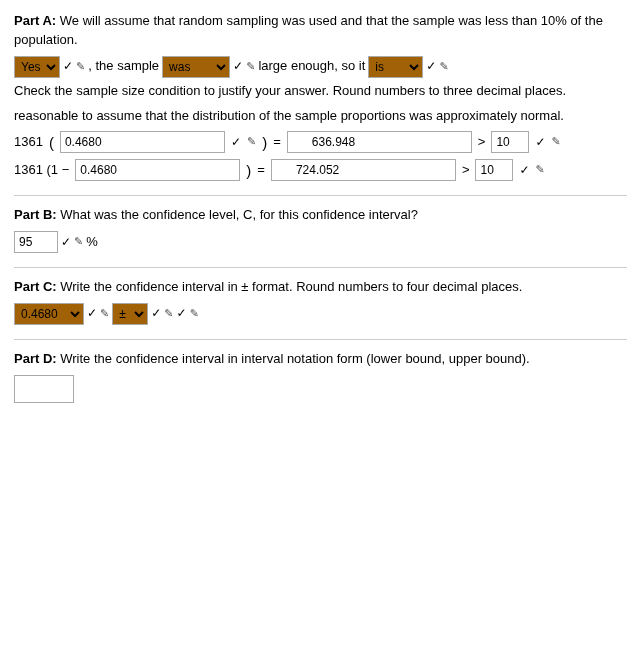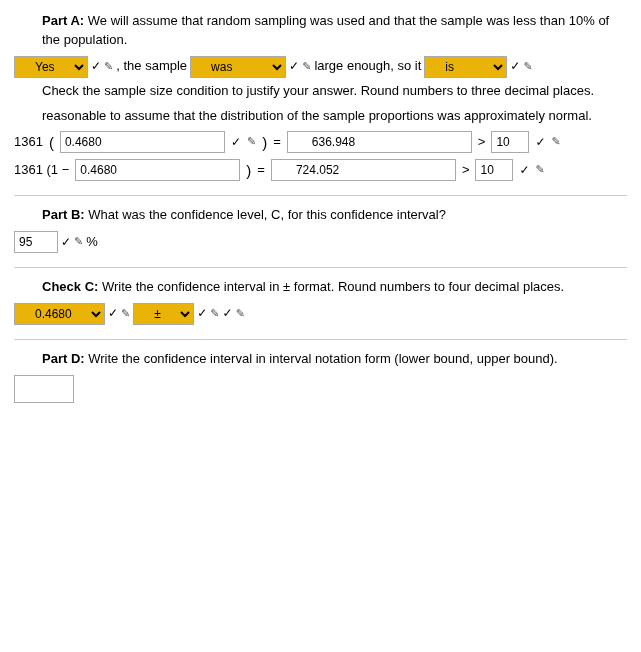--- a/index.html
+++ b/index.html
@@ -16,35 +16,34 @@
     .part-label {
       font-weight: bold;
       font-size: 13px;
     }
     .part-section {
       margin-bottom: 14px;
     }
     .part-text {
       font-size: 13px;
       margin-bottom: 6px;
-      margin-left: 28px;
     }
     .inline-row {
       display: flex;
       flex-wrap: wrap;
       align-items: center;
       gap: 3px;
       margin-bottom: 4px;
       font-size: 13px;
     }
     .select-box {
       border: 1px solid #aaa;
-      background: #eab308;
+      background: #a16207;
       font-size: 12px;
-      padding: 1px 16px;
+      padding: 1px 2px;
       height: 22px;
       min-width: 44px;
     }
     .input-box {
       border: 1px solid #aaa;
       background: #fff;
       font-size: 12px;
       padding: 1px 4px;
       height: 22px;
     }
@@ -155,21 +154,21 @@
     <span class="check-icon">✓</span>
     <span class="edit-icon">✎</span>
     <span>%</span>
   </div>
 </div>
 
 <hr class="divider-line">
 
 <div class="part-section">
   <p class="part-text">
-    <span class="part-label">Check C:</span><span> Write the confidence interval in ± format. Round numbers to four decimal places.</span>
+    <span class="part-label">Part C:</span><span> Write the confidence interval in ± format. Round numbers to four decimal places.</span>
   </p>
   <div class="inline-row">
     <select class="select-box" style="min-width:70px;">
       <option>0.4680</option>
     </select>
     <span class="check-icon">✓</span>
     <span class="edit-icon">✎</span>
     <select class="select-box" style="min-width:36px;">
       <option>±</option>
     </select>

